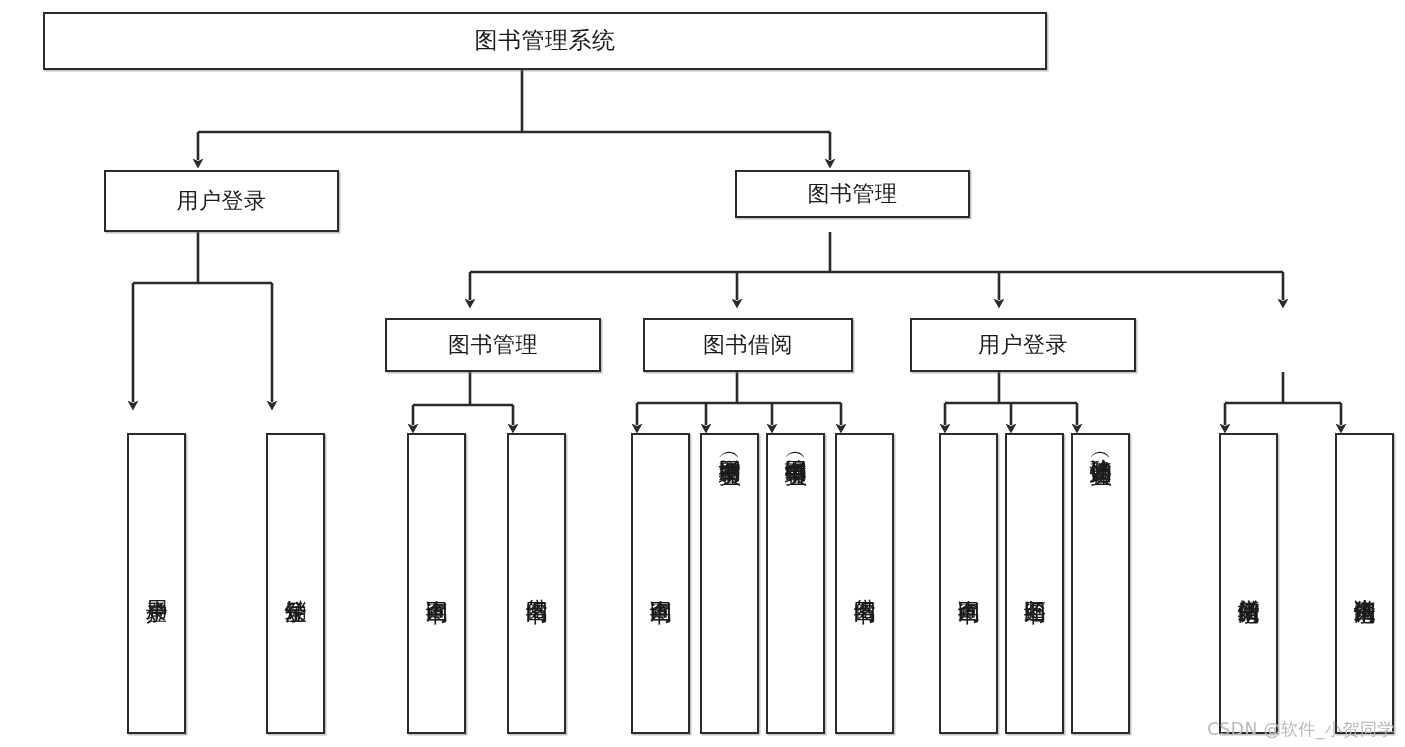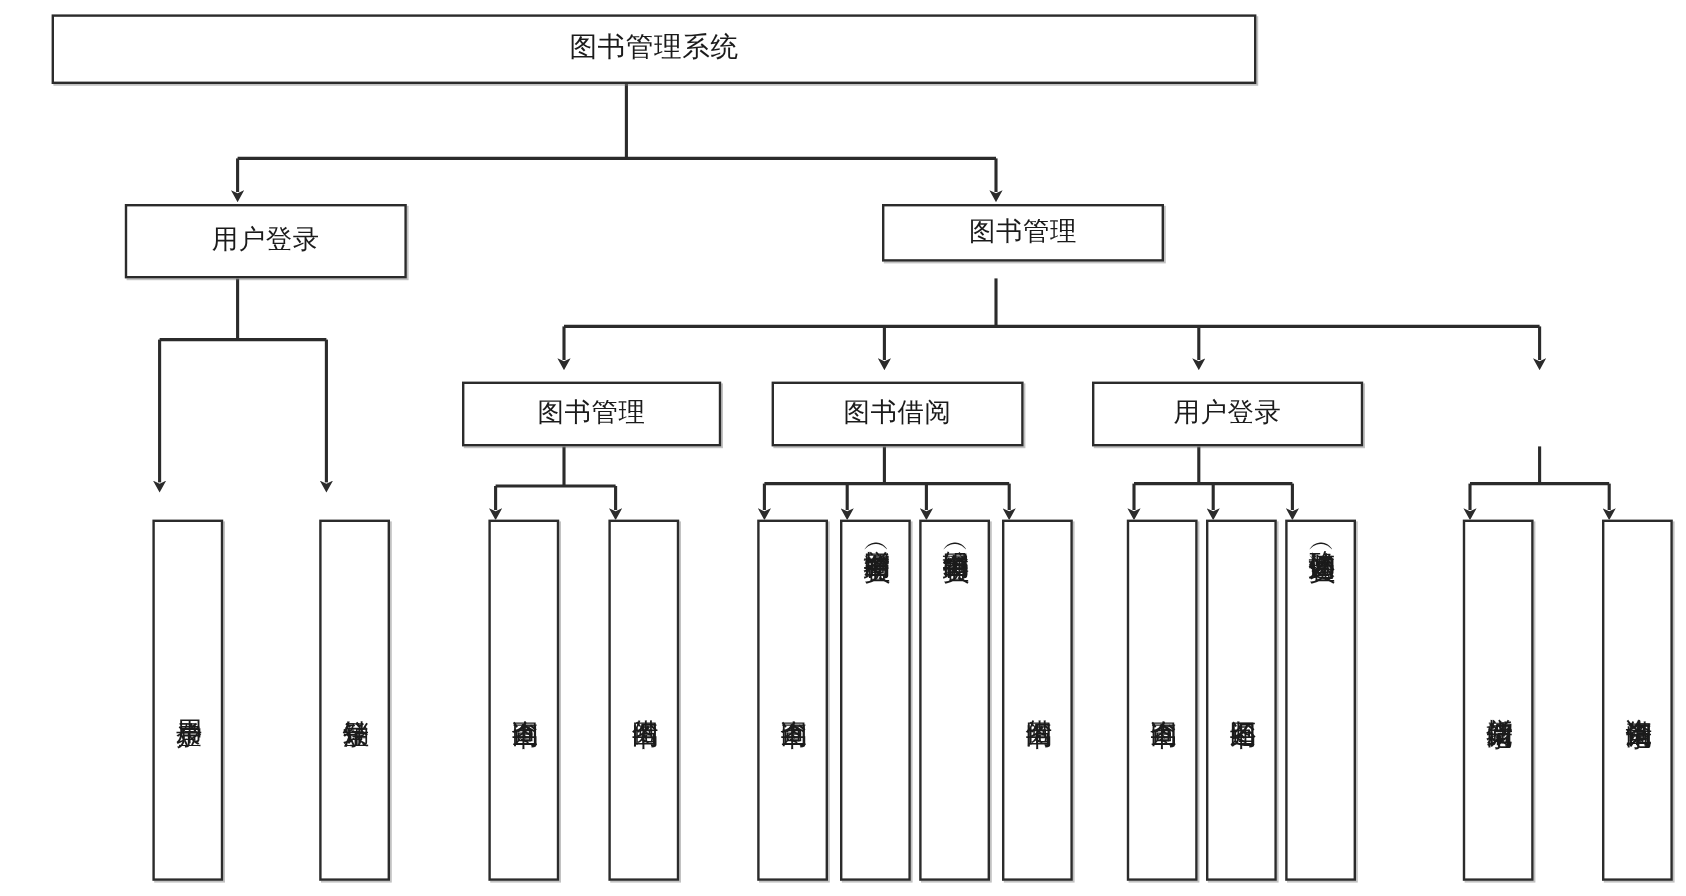--- a/index.html
+++ b/index.html
@@ -192,14 +192,15 @@
     <span class="lbl">确认归还（管理员）</span>
   </div>
 
   <div class="node vert mid-text" style="left:1196px; top:433px; width:59px; height:301px;">
     <span class="lbl">新增借阅记录</span>
   </div>
   <div class="node vert mid-text" style="left:1312px; top:433px; width:59px; height:301px;">
     <span class="lbl">查询借阅记录</span>
   </div>
 
+  <div id="watermark">CSDN @软件_小贺同学</div>
 
 </div>
 
 </body></html>

